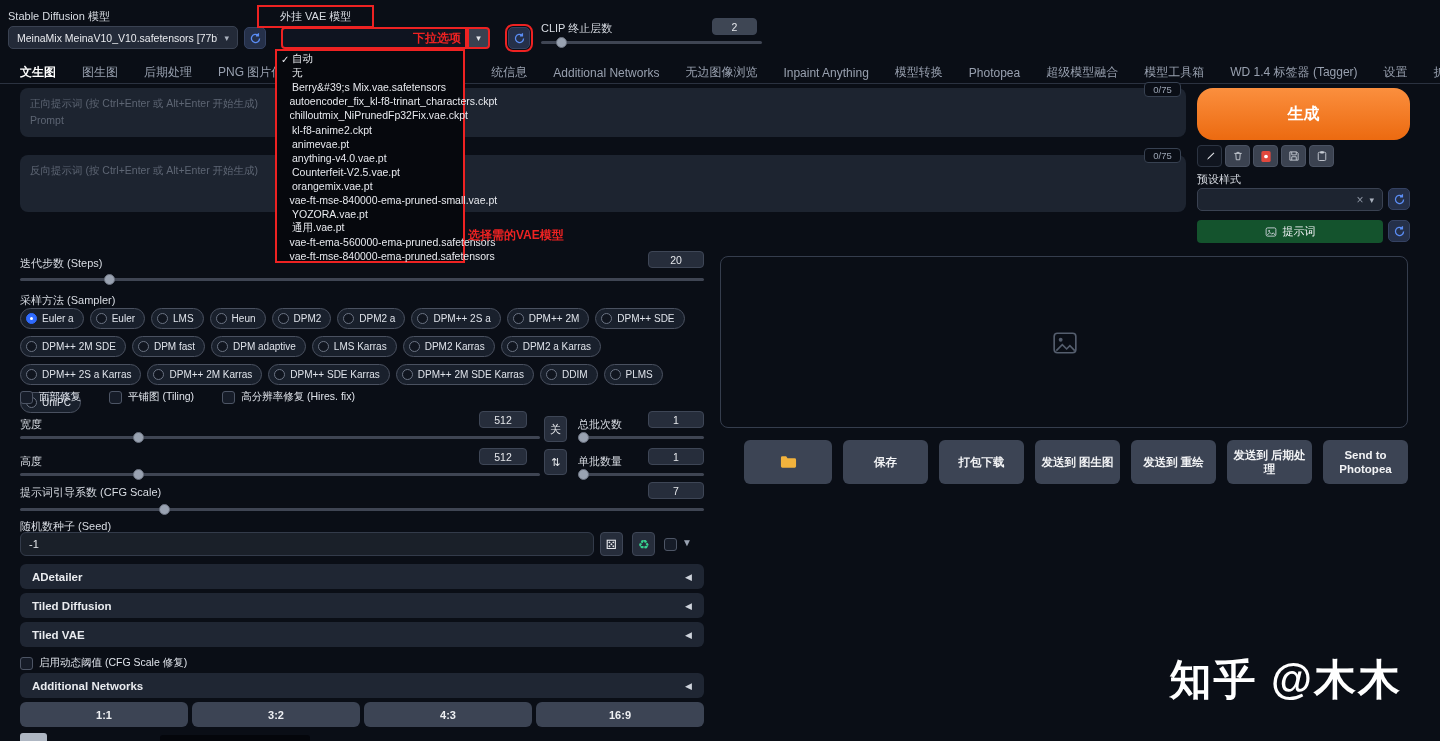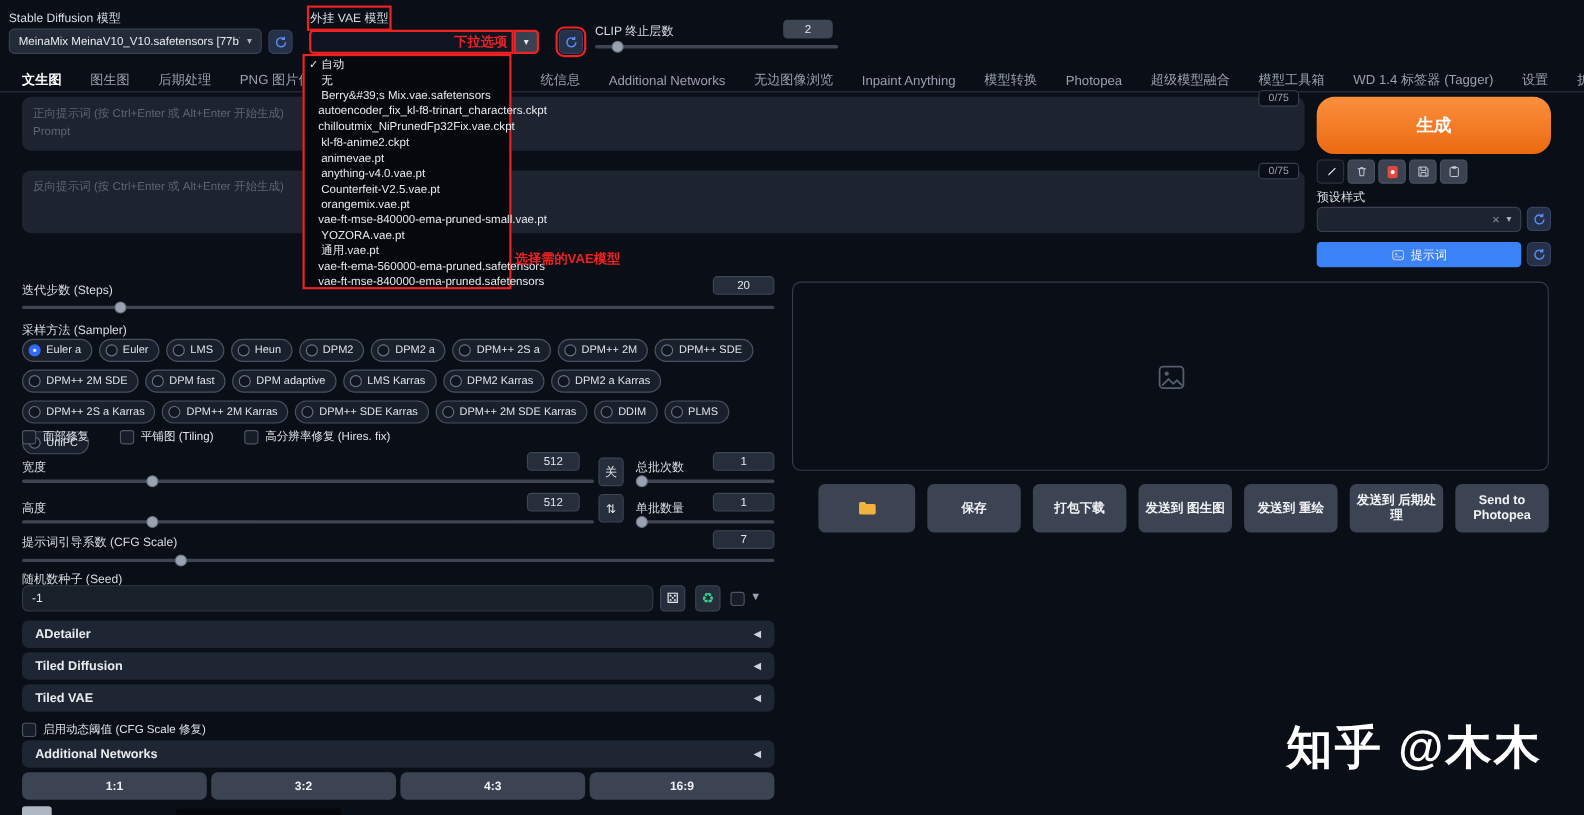--- a/index.html
+++ b/index.html
@@ -46,21 +46,21 @@
   .prompt-box { background:#1d2430; border-radius:8px; padding:7px 10px; font-size:10.5px; color:#5d6573; line-height:1.6; cursor:text; }
   .counter { background:#0a0e16; border:1px solid #374151; border-radius:4px; font-size:9.5px; color:#9aa3b2;
              display:flex; align-items:center; justify-content:center; }
 
   
   .gen-btn { background:linear-gradient(180deg,#fb8f3e,#ec6a10); border-radius:16px; color:#fff; font-size:16px;
              font-weight:bold; display:flex; align-items:center; justify-content:center; cursor:pointer; }
   .tool-btn { width:25px; height:22px; border-radius:4px; background:#3b4250; border:1px solid #4a5262;
               display:flex; align-items:center; justify-content:center; cursor:pointer; }
   .tool-btn.dark { background:#10151f; border-color:#2c3442; }
-  .gray-btn { background:#3b82f6; border-radius:4px; color:#f0f2f5; font-size:11px; display:flex; align-items:center;
+  .gray-btn { background:#14532d; border-radius:4px; color:#f0f2f5; font-size:11px; display:flex; align-items:center;
               justify-content:center; gap:6px; cursor:pointer; }
 
   
   .pills { display:flex; flex-wrap:wrap; gap:7px 6px; width:685px; }
   .pill { display:flex; align-items:center; gap:5px; height:21px; padding:0 9px 0 5px; border:1px solid #4a5160;
           border-radius:12px; font-size:10px; color:#dfe3ea; background:#19202c; white-space:nowrap; cursor:pointer; }
   .radio { width:11px; height:11px; border-radius:50%; border:1px solid #6b7383; background:#10151f; position:relative; }
   .radio.on { background:#2f6bff; border-color:#2f6bff; }
   .radio.on::after { content:""; position:absolute; inset:3px; border-radius:50%; background:#fff; }
 
@@ -108,21 +108,21 @@
     <span class="caret">▾</span>
   </div>
   <div class="abs refresh-btn" style="left:244px;top:27px;">
     <span>
       <svg width="13" height="13" viewBox="0 0 16 16">
           <path d="M13 8a5 5 0 1 1-1.6-3.7 M11.6 1.6v3.1H8.5" stroke="#5b8df5" stroke-width="1.6" fill="none"></path>
         </svg>
     </span>
   </div>
 
-  <div class="abs lbl ann-box" style="left:279px;top:5px;padding:2px 1px;">外挂 VAE 模型</div>
+  <div class="abs lbl ann-box" style="left:257px;top:5px;padding:2px 21px;">外挂 VAE 模型</div>
   <div class="abs vae-input-wrap" style="left:281px;top:27px;width:186px;height:22px;">
     <input class="vae-input" style="">
     <span class="ann-text" style="margin-right:4px;">下拉选项</span>
   </div>
   <div class="abs vae-caret-btn" style="left:467px;top:27px;width:23px;height:22px;">
     <span>▾</span>
   </div>
   <div class="abs refresh-btn red-outline" style="left:508px;top:27px;">
     <span>
       <svg width="13" height="13" viewBox="0 0 16 16">

